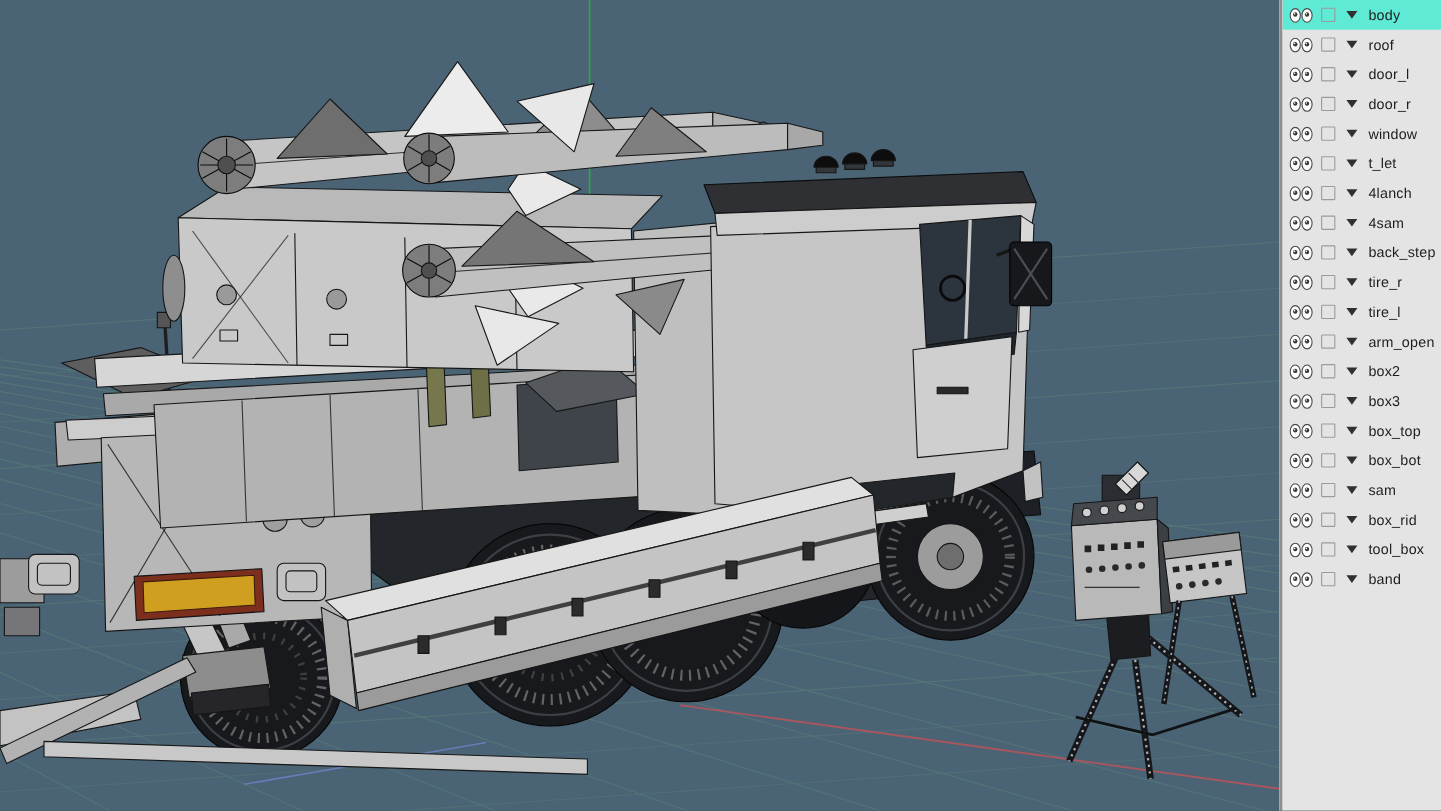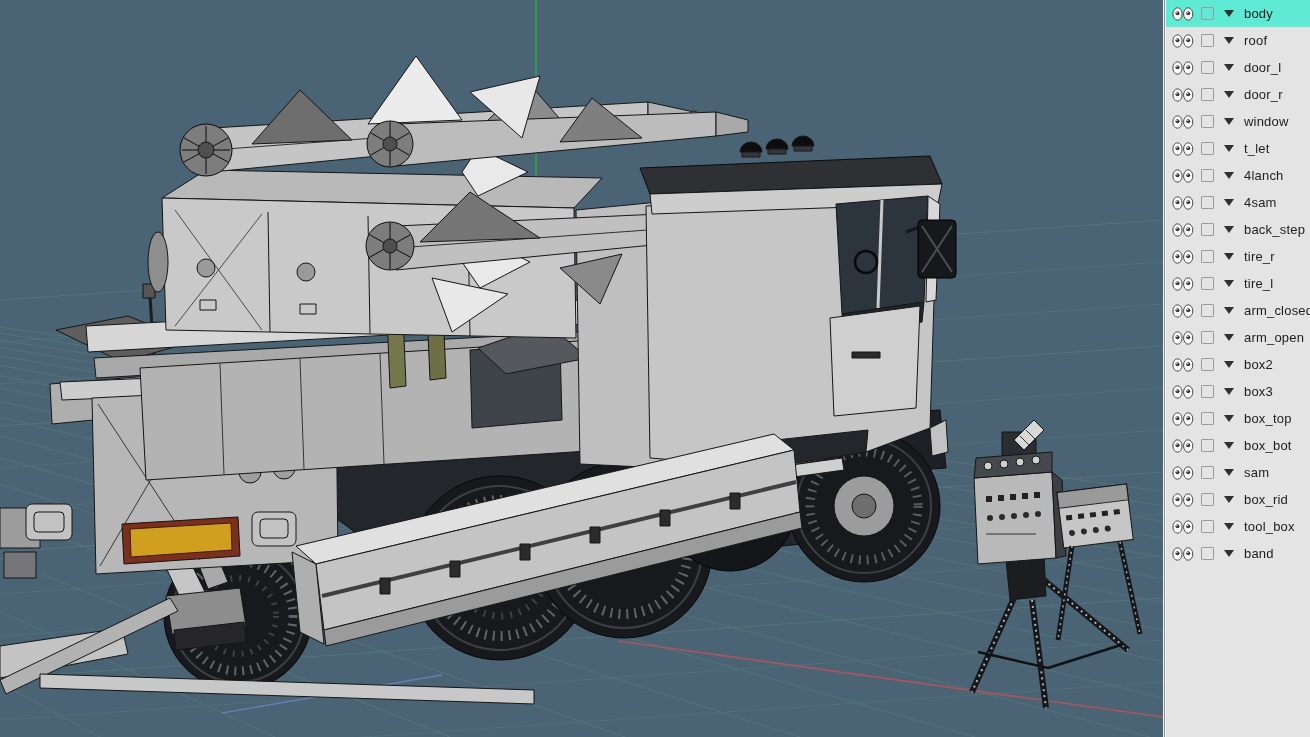--- a/index.html
+++ b/index.html
@@ -459,33 +459,20 @@
       <svg class="eyes" width="22" height="14" viewBox="0 0 22 14">
         <ellipse cx="5.5" cy="7" rx="4.6" ry="6.2" fill="#fff" stroke="#4a4a4a"></ellipse>
         <ellipse cx="16.2" cy="7" rx="4.6" ry="6.2" fill="#fff" stroke="#4a4a4a"></ellipse>
         <circle cx="5.5" cy="6.2" r="2" fill="#3a3a3a"></circle>
         <circle cx="16.2" cy="6.2" r="2" fill="#3a3a3a"></circle>
         <circle cx="4.9" cy="5.6" r="0.7" fill="#fff"></circle>
         <circle cx="15.6" cy="5.6" r="0.7" fill="#fff"></circle>
       </svg>
       <span class="cb"></span>
       <span class="tri"></span>
-      <span class="lbl">arm_closed</span>
-    </div>
-    <div class="row">
-      <svg class="eyes" width="22" height="14" viewBox="0 0 22 14">
-        <ellipse cx="5.5" cy="7" rx="4.6" ry="6.2" fill="#fff" stroke="#4a4a4a"></ellipse>
-        <ellipse cx="16.2" cy="7" rx="4.6" ry="6.2" fill="#fff" stroke="#4a4a4a"></ellipse>
-        <circle cx="5.5" cy="6.2" r="2" fill="#3a3a3a"></circle>
-        <circle cx="16.2" cy="6.2" r="2" fill="#3a3a3a"></circle>
-        <circle cx="4.9" cy="5.6" r="0.7" fill="#fff"></circle>
-        <circle cx="15.6" cy="5.6" r="0.7" fill="#fff"></circle>
-      </svg>
-      <span class="cb"></span>
-      <span class="tri"></span>
       <span class="lbl">arm_open</span>
     </div>
     <div class="row">
       <svg class="eyes" width="22" height="14" viewBox="0 0 22 14">
         <ellipse cx="5.5" cy="7" rx="4.6" ry="6.2" fill="#fff" stroke="#4a4a4a"></ellipse>
         <ellipse cx="16.2" cy="7" rx="4.6" ry="6.2" fill="#fff" stroke="#4a4a4a"></ellipse>
         <circle cx="5.5" cy="6.2" r="2" fill="#3a3a3a"></circle>
         <circle cx="16.2" cy="6.2" r="2" fill="#3a3a3a"></circle>
         <circle cx="4.9" cy="5.6" r="0.7" fill="#fff"></circle>
         <circle cx="15.6" cy="5.6" r="0.7" fill="#fff"></circle>

